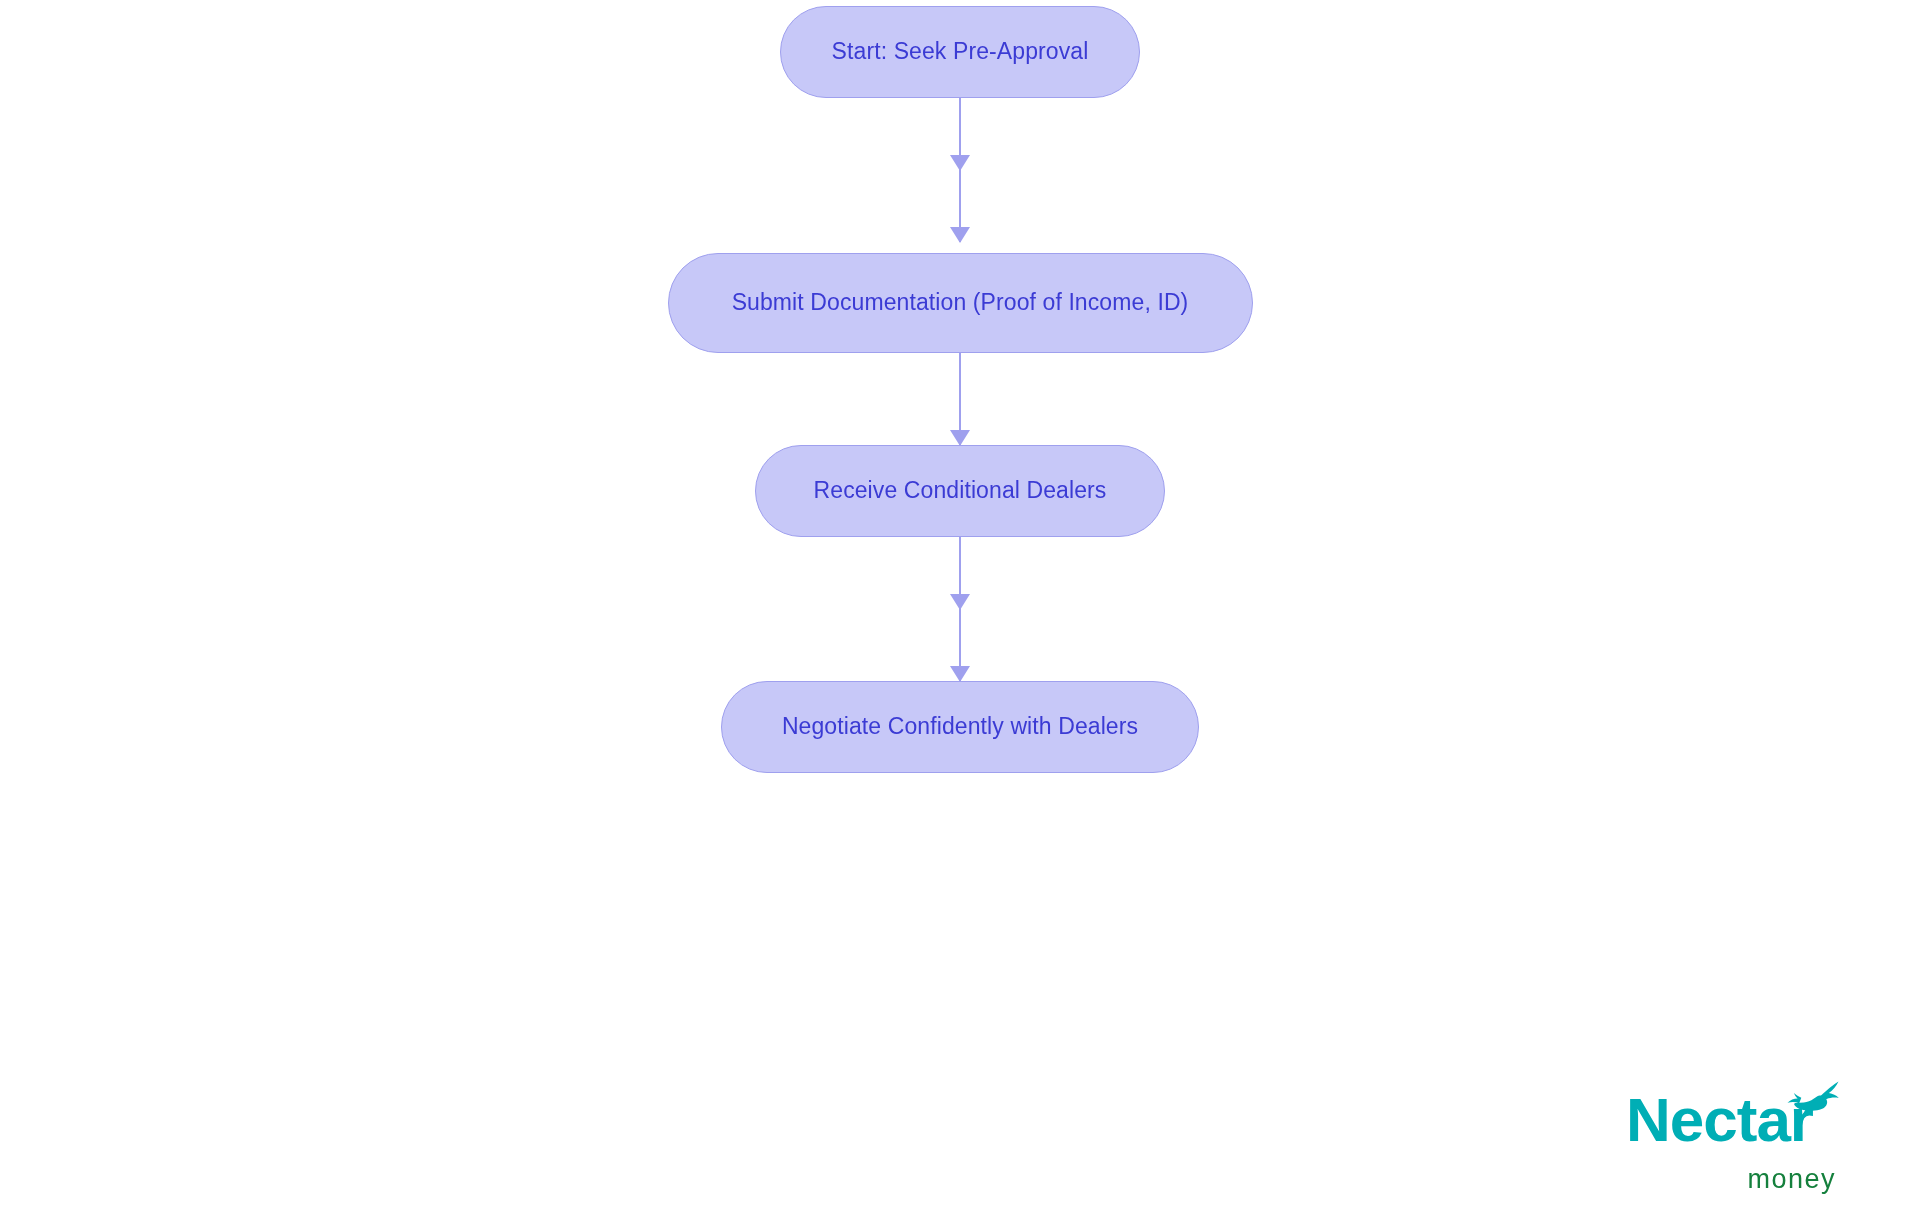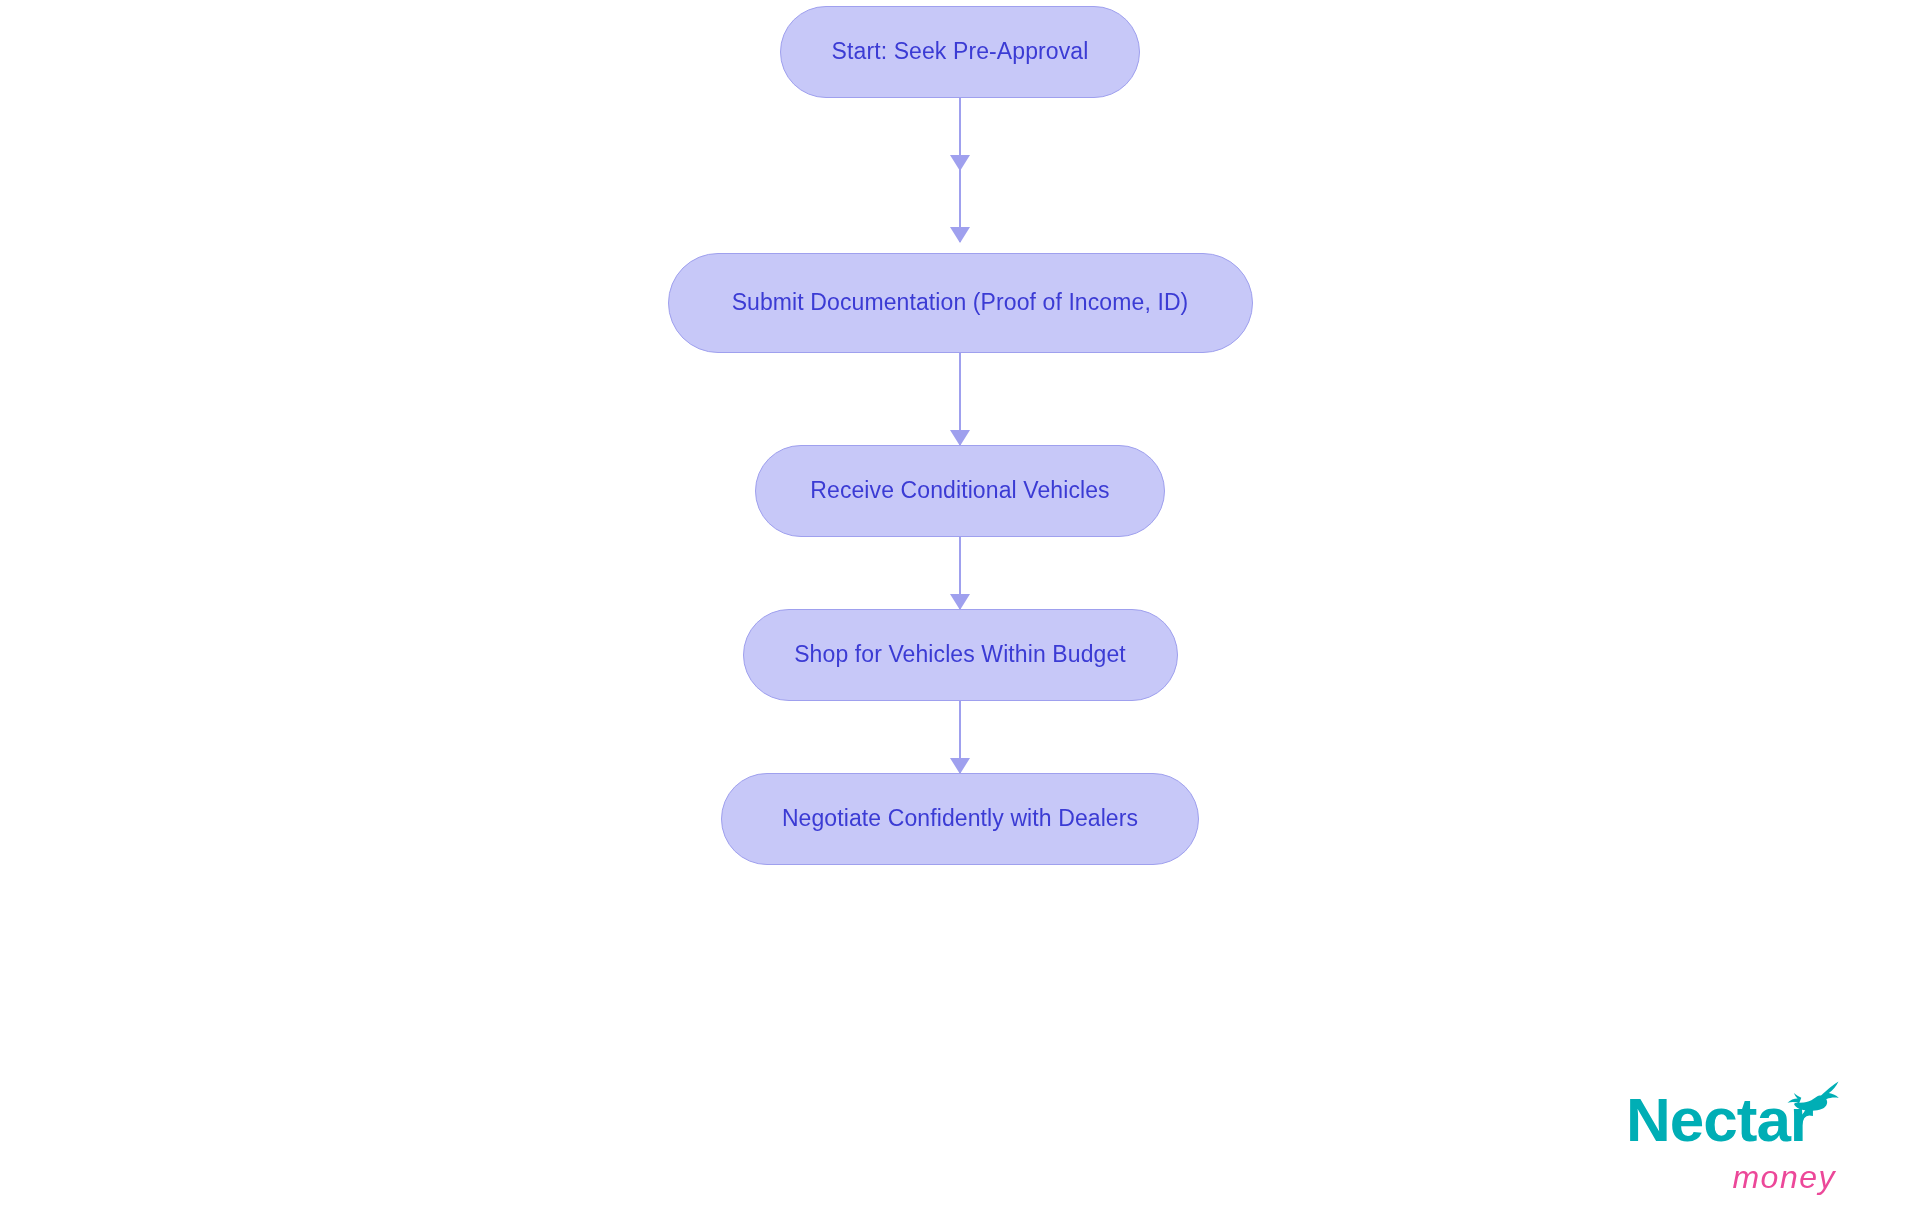--- a/index.html
+++ b/index.html
@@ -91,26 +91,25 @@
     font-size: 62px;
     font-weight: bold;
     color: #00aeb5;
     letter-spacing: -1px;
     line-height: 1;
   }
   .logo-sub {
     position: absolute;
     right: 2px;
     bottom: 0px;
-    font-size: 32px;
+    font-size: 27px;
     font-weight: 300;
-    color: #ec4899;
+    color: #15803d;
     letter-spacing: 1.5px;
     line-height: 1;
-    font-style: italic;
   }
   .logo-bird {
     position: absolute;
     right: -4px;
     top: -6px;
     width: 60px;
     height: 50px;
   }
 </style>
 </head>
@@ -133,28 +132,27 @@
       <div class="head"></div>
     </div>
 
     <div class="node" style="width:585px;height:100px;margin-top:11px;">Submit Documentation (Proof of Income, ID)</div>
 
     <div class="connector" style="height:92px;">
       <div class="stem"></div>
       <div class="head"></div>
     </div>
 
-    <div class="node" style="width:410px;height:92px;">Receive Conditional Vehicles</div>
+    <div class="node" style="width:410px;height:92px;">Receive Conditional Dealers</div>
 
     <div class="connector" style="height:72px;">
       <div class="stem"></div>
       <div class="head"></div>
     </div>
 
-    <div class="node" style="width:435px;height:92px;">Shop for Vehicles Within Budget</div>
 
     <div class="connector" style="height:72px;">
       <div class="stem"></div>
       <div class="head"></div>
     </div>
 
     <div class="node" style="width:478px;height:92px;">Negotiate Confidently with Dealers</div>
 
   </div>
 

